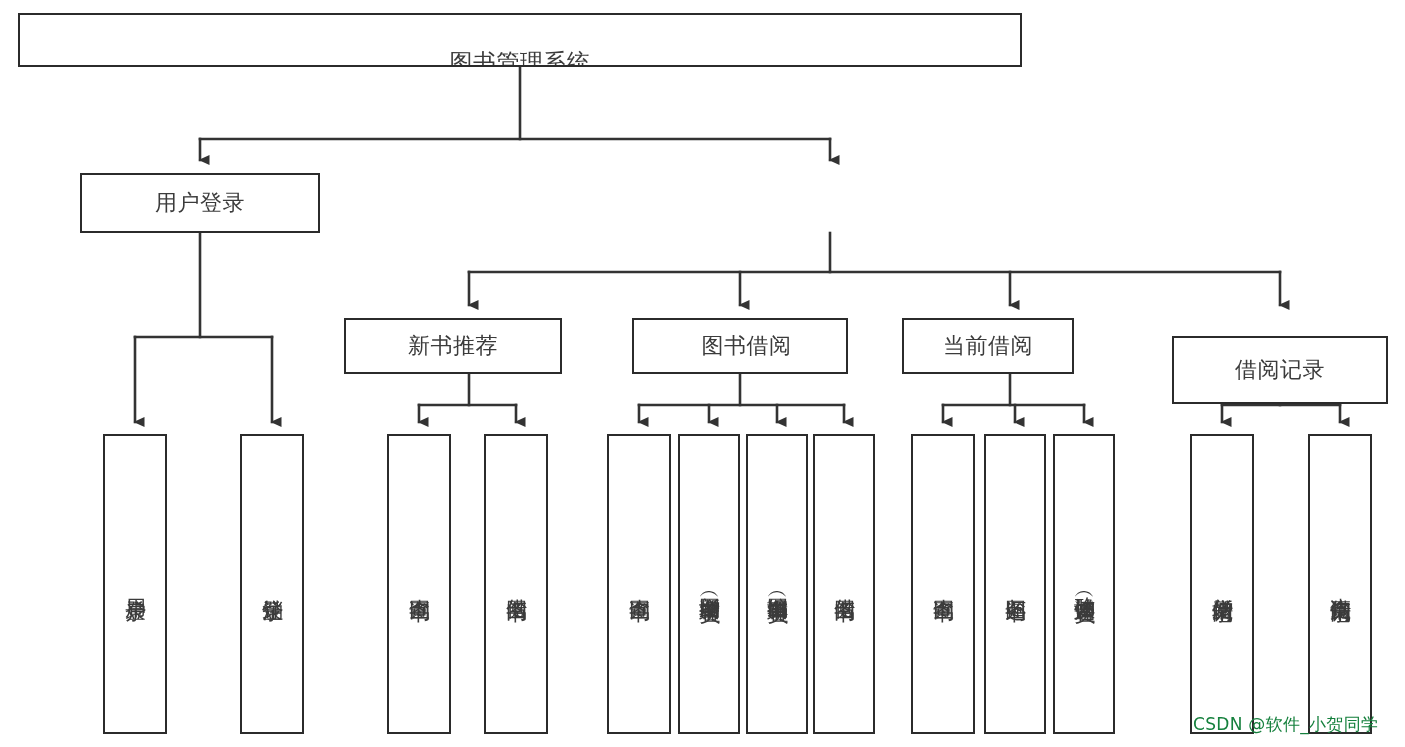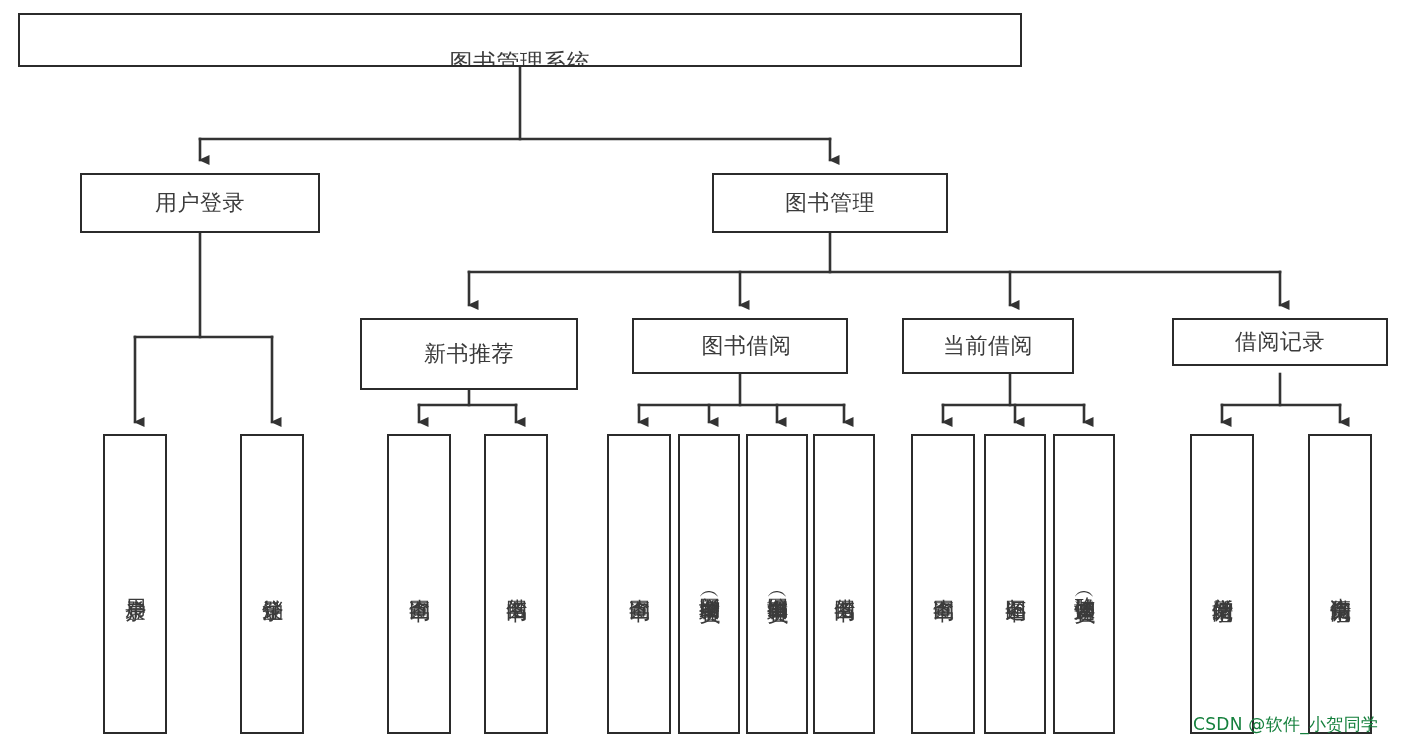--- a/index.html
+++ b/index.html
@@ -118,34 +118,31 @@
     </g>
   </svg>
 
   <div class="node-box root" style="left:18px; top:13px; width:1004px; height:54px;">
     <span class="node-label">图书管理系统</span>
   </div>
 
   <div class="node-box" style="left:80px; top:173px; width:240px; height:60px;">
     <span class="node-label">用户登录</span>
   </div>
-  <div class="node-box" style="left:712px; top:173px; width:236px; height:60px;">
-    <span class="node-label">图书管理</span>
-  </div>
 
-  <div class="node-box" style="left:360px; top:318px; width:218px; height:72px;">
+  <div class="node-box" style="left:344px; top:318px; width:218px; height:56px;">
     <span class="node-label">新书推荐</span>
   </div>
   <div class="node-box" style="left:632px; top:318px; width:216px; height:56px;padding-left:13px;">
     <span class="node-label">图书借阅</span>
   </div>
   <div class="node-box" style="left:902px; top:318px; width:172px; height:56px;">
     <span class="node-label">当前借阅</span>
   </div>
-  <div class="node-box" style="left:1172px; top:318px; width:216px; height:48px;">
+  <div class="node-box" style="left:1172px; top:336px; width:216px; height:68px;">
     <span class="node-label">借阅记录</span>
   </div>
 
   <div class="node-box leaf" style="left:103px; top:434px; width:64px; height:300px;">
     <span class="node-label">用户登录</span>
   </div>
   <div class="node-box leaf" style="left:240px; top:434px; width:64px; height:300px;">
     <span class="node-label">注销登录</span>
   </div>
 

